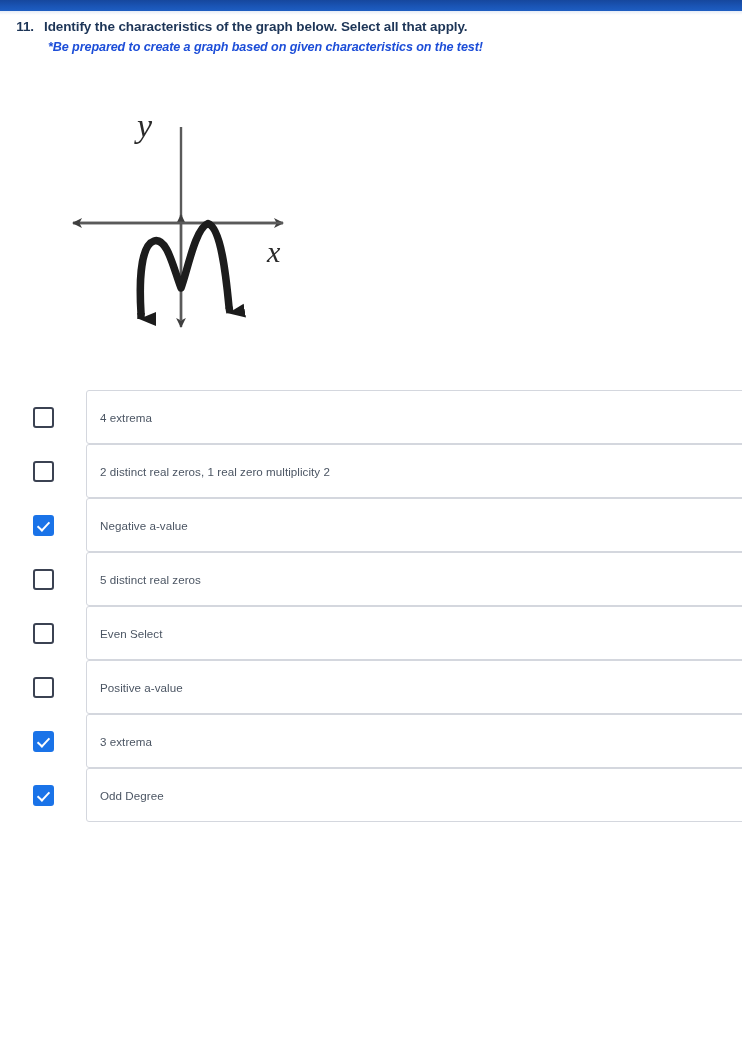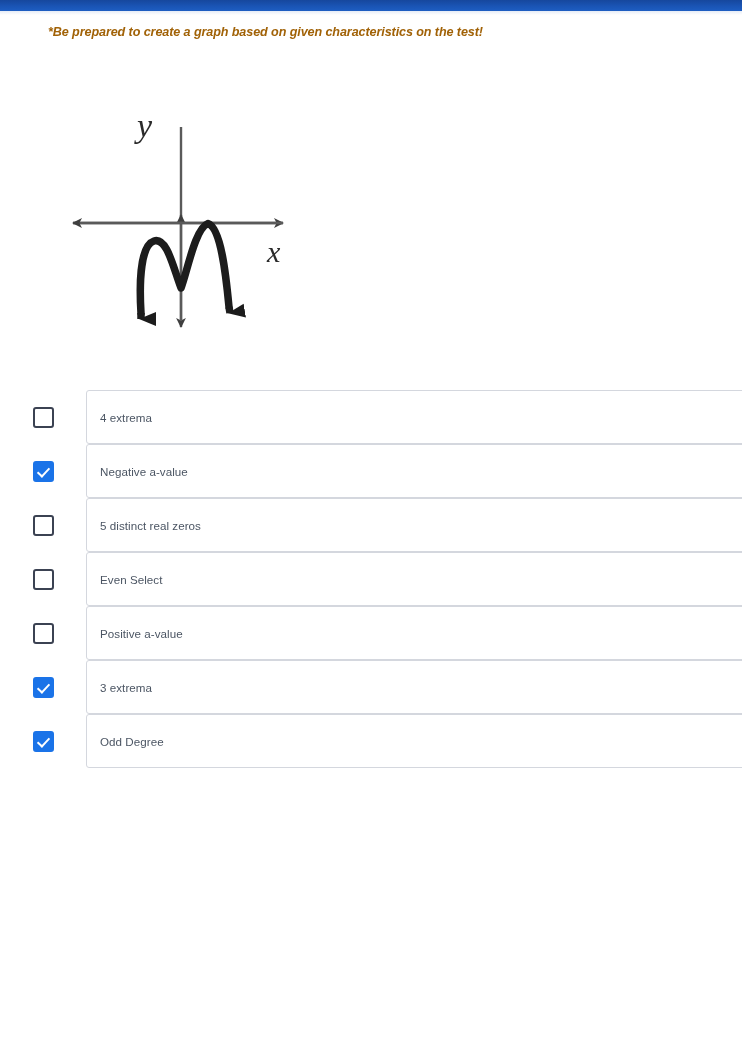--- a/index.html
+++ b/index.html
@@ -59,21 +59,21 @@
     letter-spacing: -0.1px;
     white-space: nowrap;
   }
   .q-text .emph { font-weight: bold; }
   .q-line2 {
     margin-top: 6px;
     padding-left: 48px;
     font-size: 12.6px;
     font-weight: bold;
     font-style: italic;
-    color: #a16207;
+    color: #1d4ed8;
     letter-spacing: -0.1px;
     white-space: nowrap;
   }
 
   
   .figure {
     position: absolute;
     left: 55px;
     top: 95px;
     width: 250px;
@@ -144,20 +144,24 @@
     letter-spacing: 0.05px;
   }
 </style>
 </head>
 <body>
 
 <div class="topbar"></div>
 <div class="topbar-shadow"></div>
 
 <div class="question-block">
+  <div class="q-line1">
+    <span class="q-number">11.</span>
+    <span class="q-text"><span>Identify the characteristics of the graph below. </span><span class="emph">Select all that apply.</span></span>
+  </div>
   <div class="q-line2">*Be prepared to create a graph based on given characteristics on the test!</div>
 </div>
 
 <div class="figure">
   <svg width="250" height="265" viewBox="0 0 250 265" xmlns="http://www.w3.org/2000/svg">
     <defs>
       <marker id="axArrow" markerWidth="11" markerHeight="11" refX="9" refY="5.5" orient="auto" markerUnits="userSpaceOnUse">
         <path d="M0,0.6 L10,5.5 L0,10.4 L2.6,5.5 Z" fill="#3f3f3f"></path>
       </marker>
       <marker id="curveArrow" markerWidth="17" markerHeight="18" refX="7.5" refY="15" orient="auto" markerUnits="userSpaceOnUse">
@@ -194,20 +198,28 @@
 
   <div class="option-row">
     <div class="cb-wrap">
       <div class="checkbox"></div>
     </div>
     <div class="option-box">
       <span class="option-label">4 extrema</span>
     </div>
   </div>
 
+  <div class="option-row">
+    <div class="cb-wrap">
+      <div class="checkbox"></div>
+    </div>
+    <div class="option-box">
+      <span class="option-label">2 distinct real zeros, 1 real zero multiplicity 2</span>
+    </div>
+  </div>
 
   <div class="option-row">
     <div class="cb-wrap">
       <div class="checkbox checked"></div>
     </div>
     <div class="option-box">
       <span class="option-label">Negative a-value</span>
     </div>
   </div>
 

